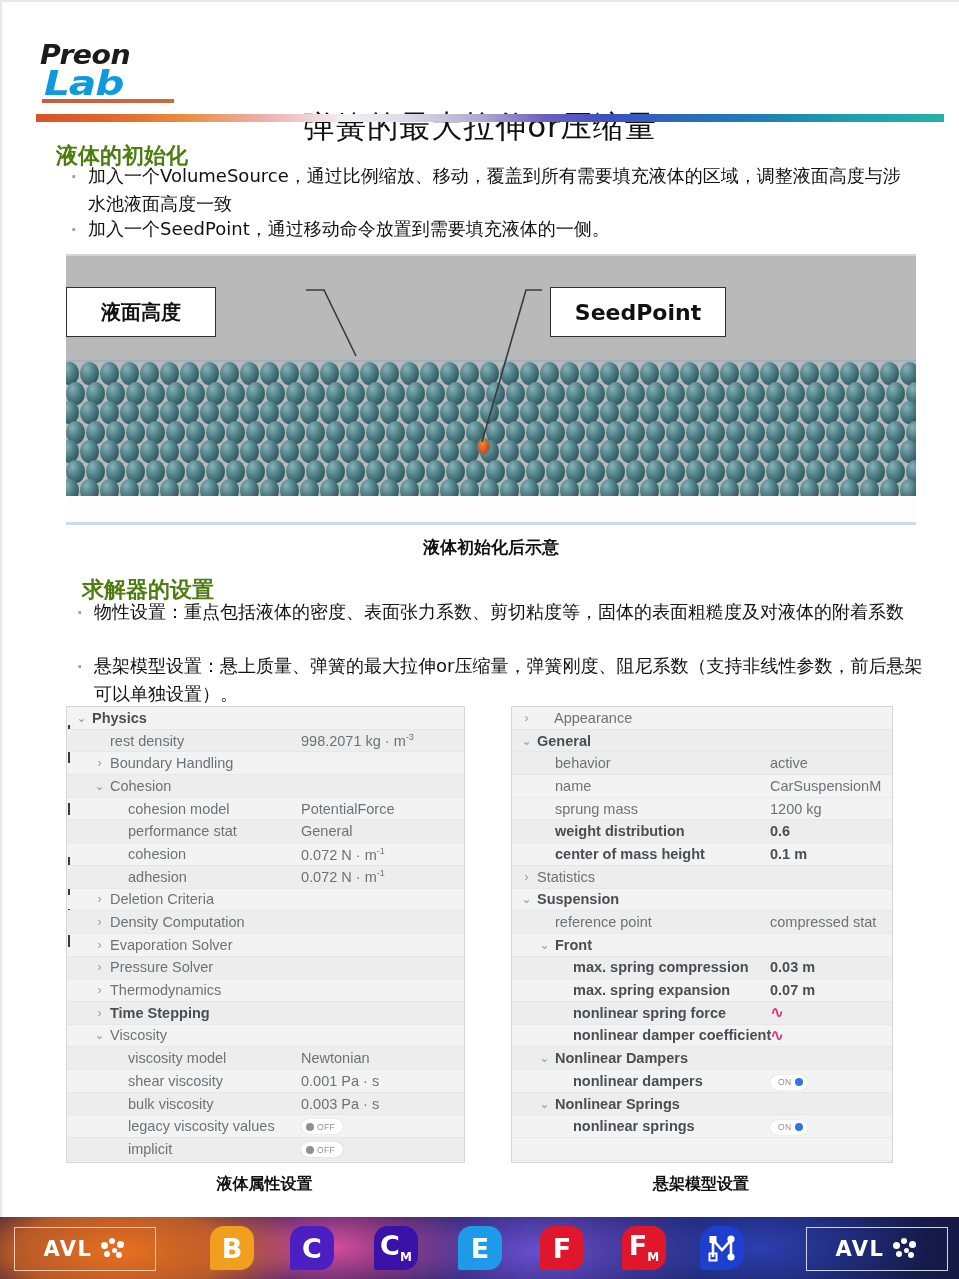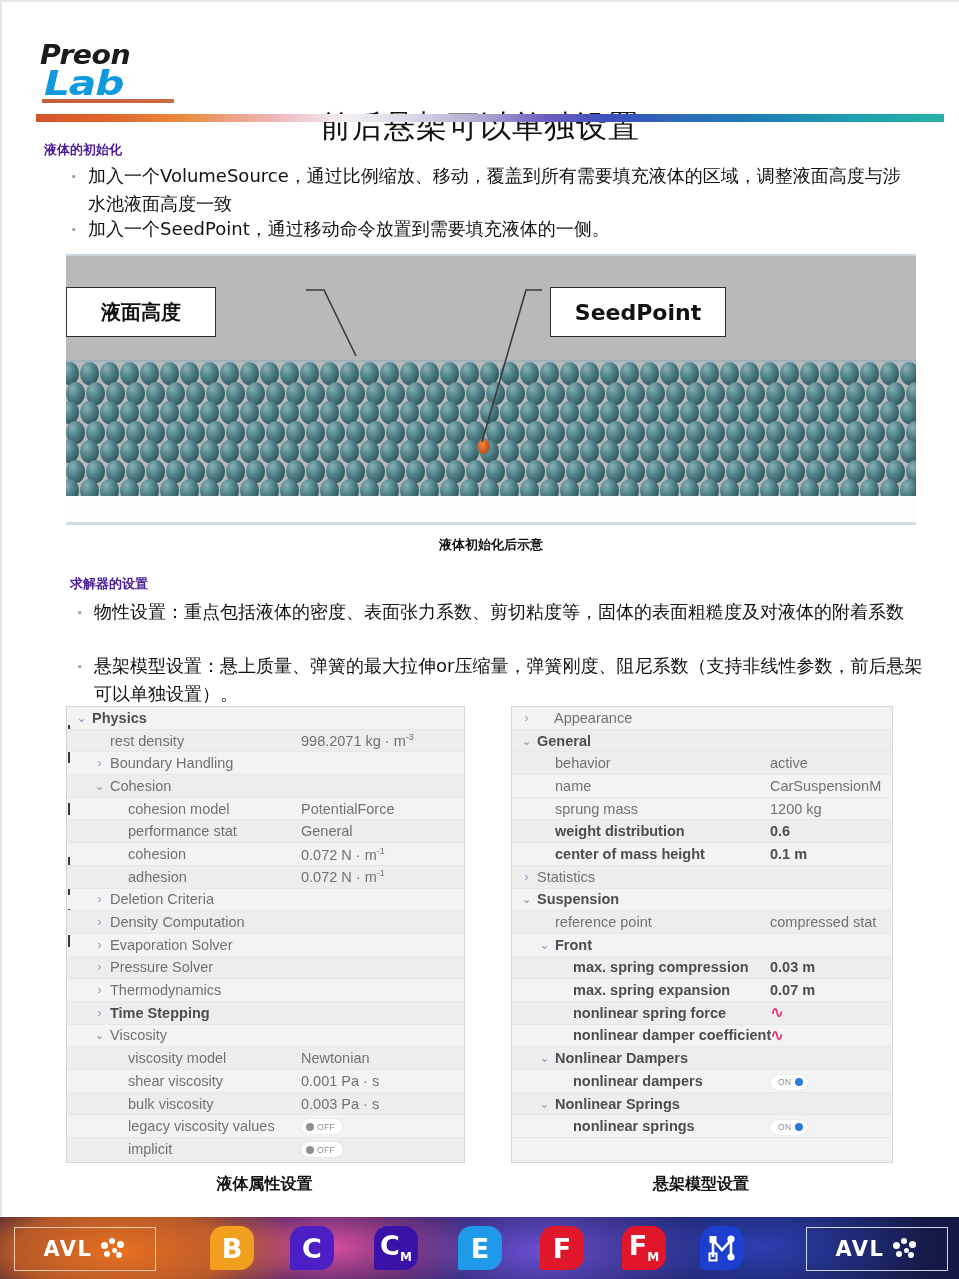--- a/index.html
+++ b/index.html
@@ -34,22 +34,22 @@
   }
   .gradbar{
     position:absolute;left:36px;top:114px;width:908px;height:8px;
     background:linear-gradient(90deg,
       #d4542a 0%, #e0662c 8%, #e98b3e 16%, #efb4b8 26%,
       #f2f0f4 34%, #dcd9e6 41%, #b0a8d2 49%, #6b5fc0 56%,
       #3f4fbf 63%, #2b6bb8 71%, #1f7fb5 80%, #1f9fb0 90%, #25b3a6 100%);
   }
 
   
-  .sec-head{position:absolute;font-size:13px;font-weight:bold;color:#4c1d95;
-    font-family:"DejaVu Sans","Liberation Sans",sans-serif;}
+  .sec-head{position:absolute;font-size:22px;font-weight:bold;color:#4d7c0f;
+    font-family:"DejaVu Sans","Liberation Sans",sans-serif;margin-left:12px;}
   .bullet-row{position:absolute;display:flex;align-items:flex-start;}
   .bullet-mark{width:16px;flex:0 0 16px;color:#9a9a9a;font-size:11px;line-height:28px;}
   .bullet-text{font-size:18px;line-height:28px;color:#111;
     font-family:"DejaVu Sans","Liberation Sans",sans-serif;}
 
   
   .figure{position:absolute;left:66px;top:256px;width:850px;height:272px;background:#b9b9b9;
     overflow:hidden;}
   .fig-topline{position:absolute;left:66px;top:254px;width:850px;height:2px;background:#cdd8de;}
   .fig-surfaceline{position:absolute;left:0;top:104px;width:850px;height:2px;background:#9fb3bd;}
@@ -60,21 +60,21 @@
   .pball{display:inline-block;width:19px;height:23px;margin-right:1px;border-radius:50%;
     background:radial-gradient(ellipse at 34% 28%, #86b1b6 0%, #4e7f86 42%, #2f555c 78%, #23454b 100%);
     vertical-align:top;}
   .seed{position:absolute;width:11px;height:15px;border-radius:50%;
     background:radial-gradient(ellipse at 40% 30%,#f08a3c 0%,#d4521a 60%,#a83c12 100%);
     box-shadow:0 0 0 1.5px #4e7f86;}
   .callout{position:absolute;background:#fff;border:1.5px solid #2f2f2f;
     display:flex;align-items:center;justify-content:center;
     font-weight:bold;color:#111;font-family:"DejaVu Sans","Liberation Sans",sans-serif;}
   .fig-caption{position:absolute;left:66px;top:536px;width:850px;text-align:center;
-    font-size:13px;font-weight:bold;color:#111;
+    font-size:17px;font-weight:bold;color:#111;
     font-family:"DejaVu Sans","Liberation Sans",sans-serif;}
 
   
   .panel{position:absolute;background:#f3f3f3;border:1px solid #d6d6d6;overflow:hidden;
     font-family:"Liberation Sans","DejaVu Sans",sans-serif;}
   .panel-left{left:66px;top:706px;width:397px;height:455px;}
   .panel-right{left:511px;top:706px;width:380px;height:455px;}
   .prow-item{position:relative;display:flex;align-items:center;height:22.7px;
     border-bottom:1px solid #e7e7e7;box-sizing:border-box;}
   .prow-item.alt{background:#ededed;}
@@ -122,21 +122,21 @@
 <body>
 
 <div class="page-frame"></div>
 
 <div class="header">
   <div class="logo">
     <div class="preon">Preon</div>
     <div class="lab">Lab</div>
     <div class="underbar"></div>
   </div>
-  <div class="title">前后悬架可以单独设置</div>
+  <div class="title">弹簧的最大拉伸or压缩量</div>
 </div>
 <div class="gradbar"></div>
 
 <div class="sec-head" style="left:44px;top:141px;">液体的初始化</div>
 
 <div class="bullet-row" style="left:72px;top:162px;width:845px;">
   <span class="bullet-mark">▪</span>
   <span class="bullet-text">加入一个VolumeSource，通过比例缩放、移动，覆盖到所有需要填充液体的区域，调整液面高度与涉水池液面高度一致</span>
 </div>
 <div class="bullet-row" style="left:72px;top:215px;width:845px;">

